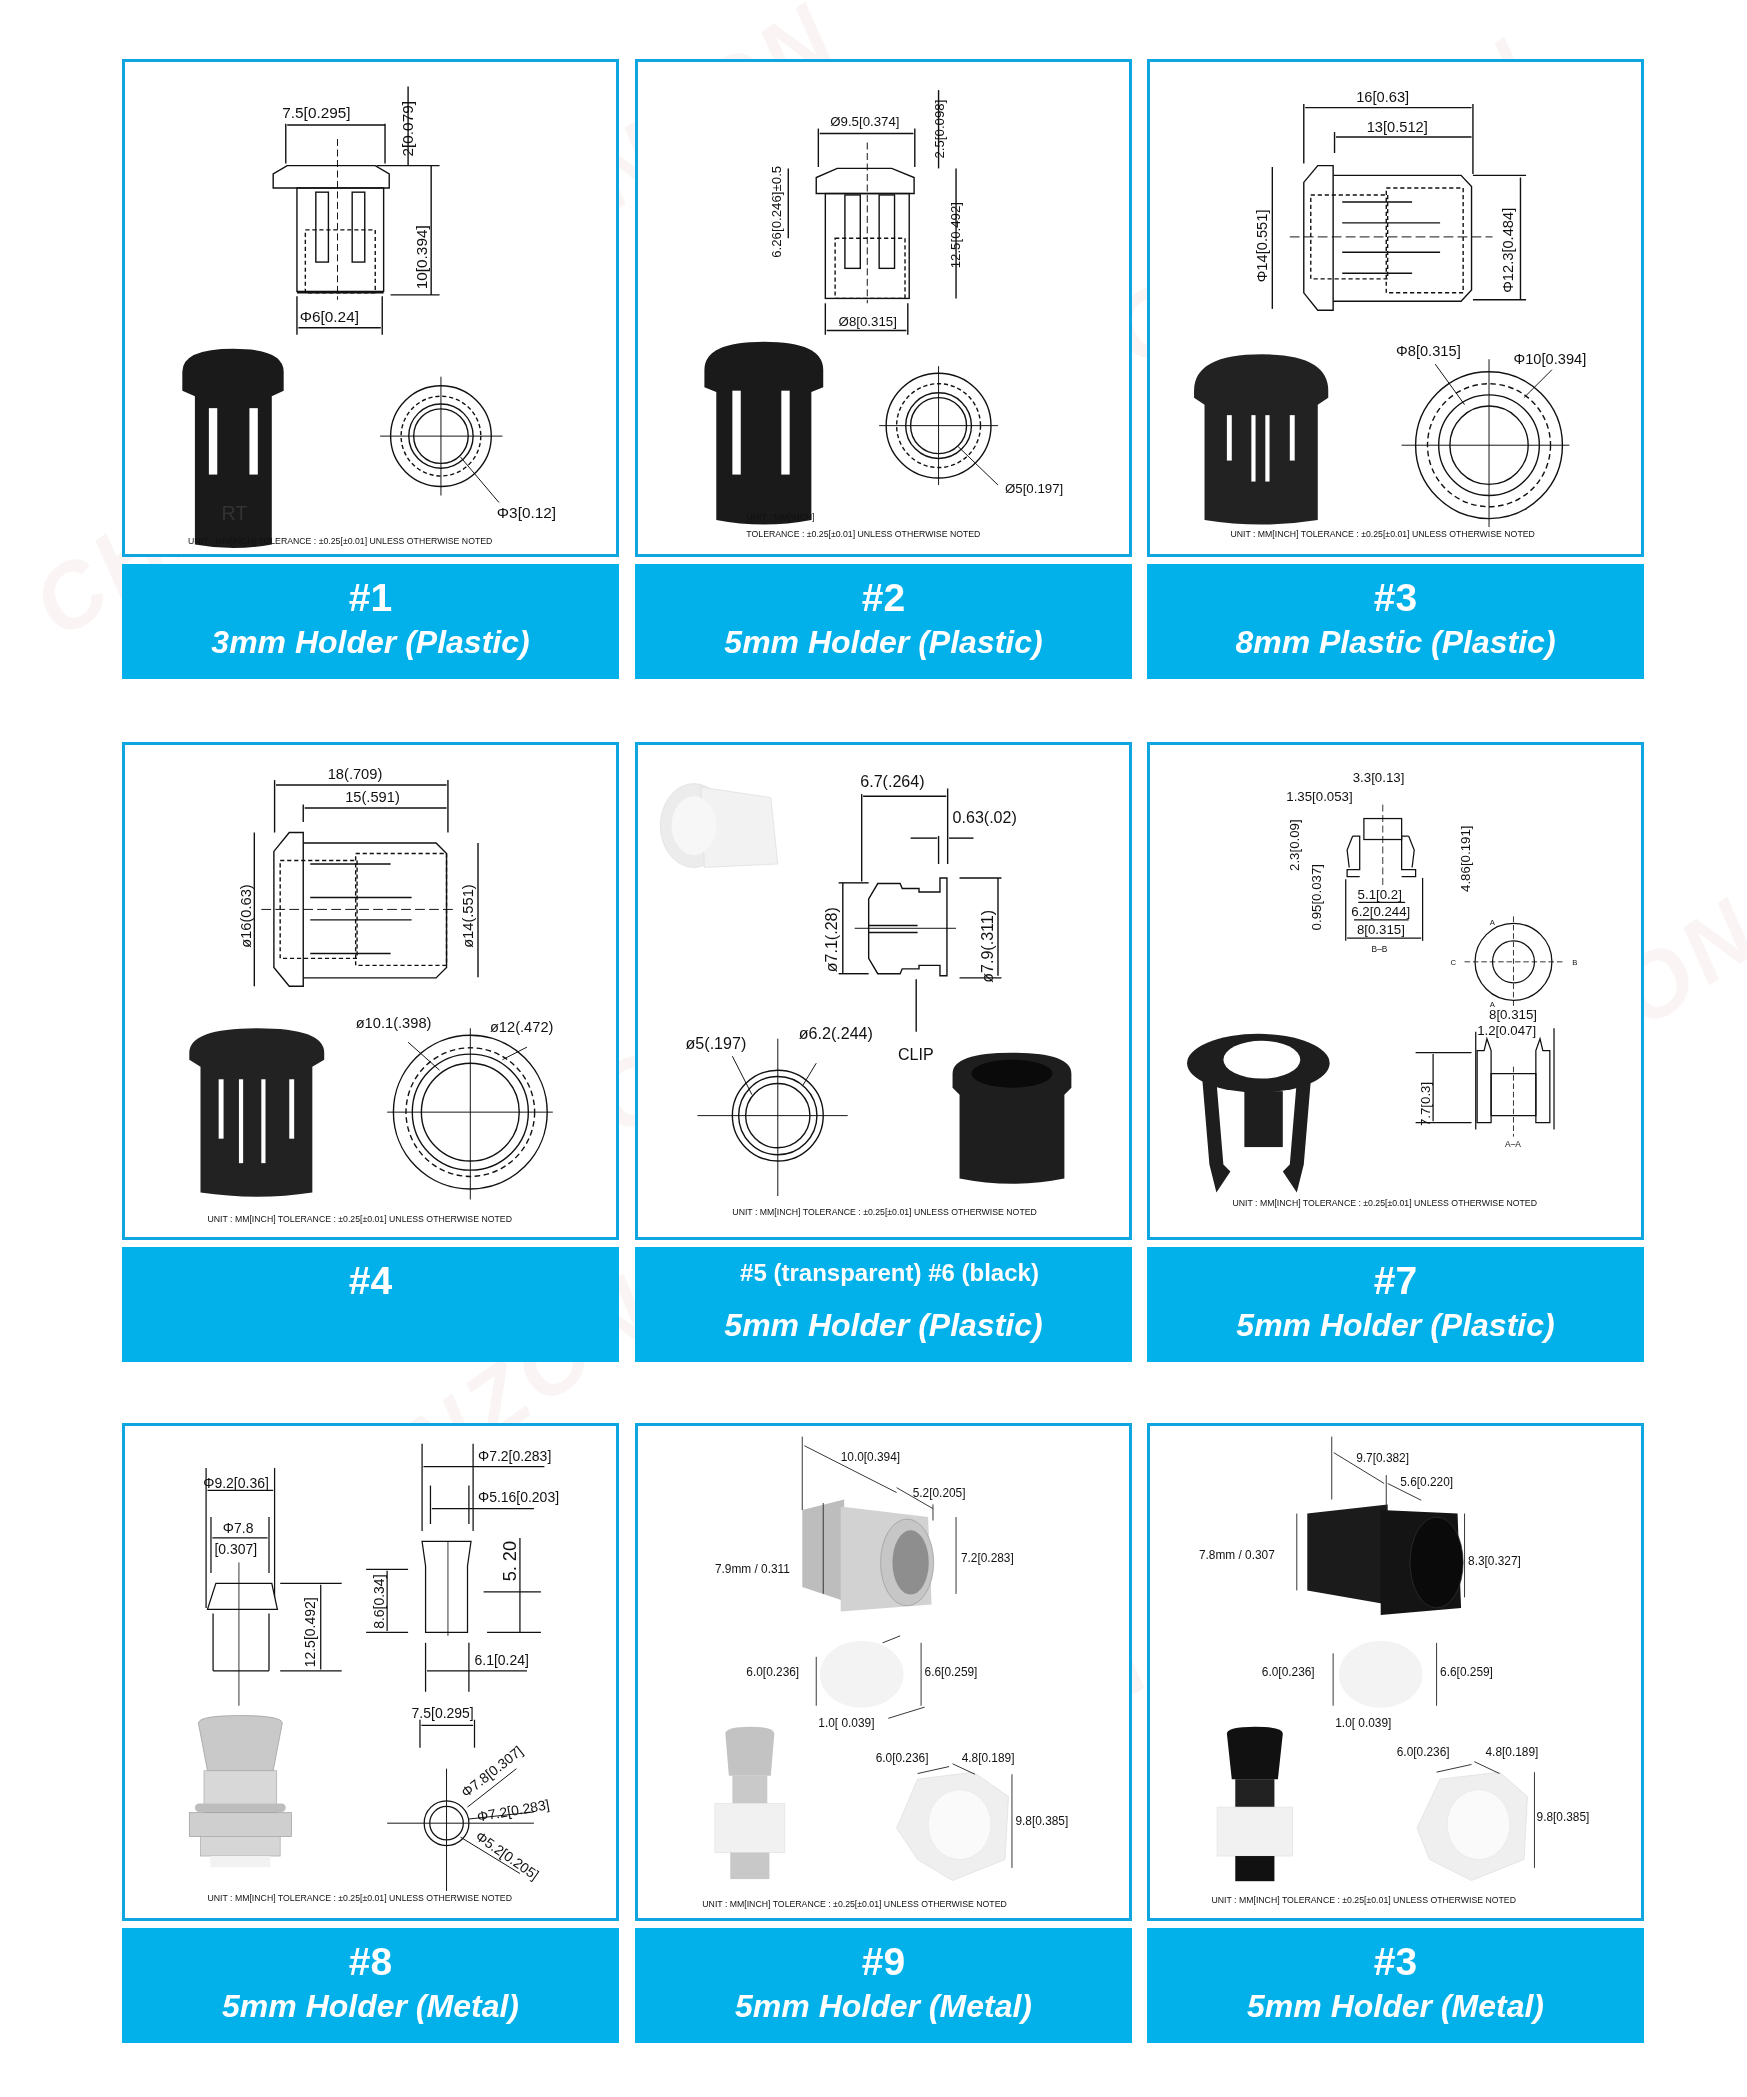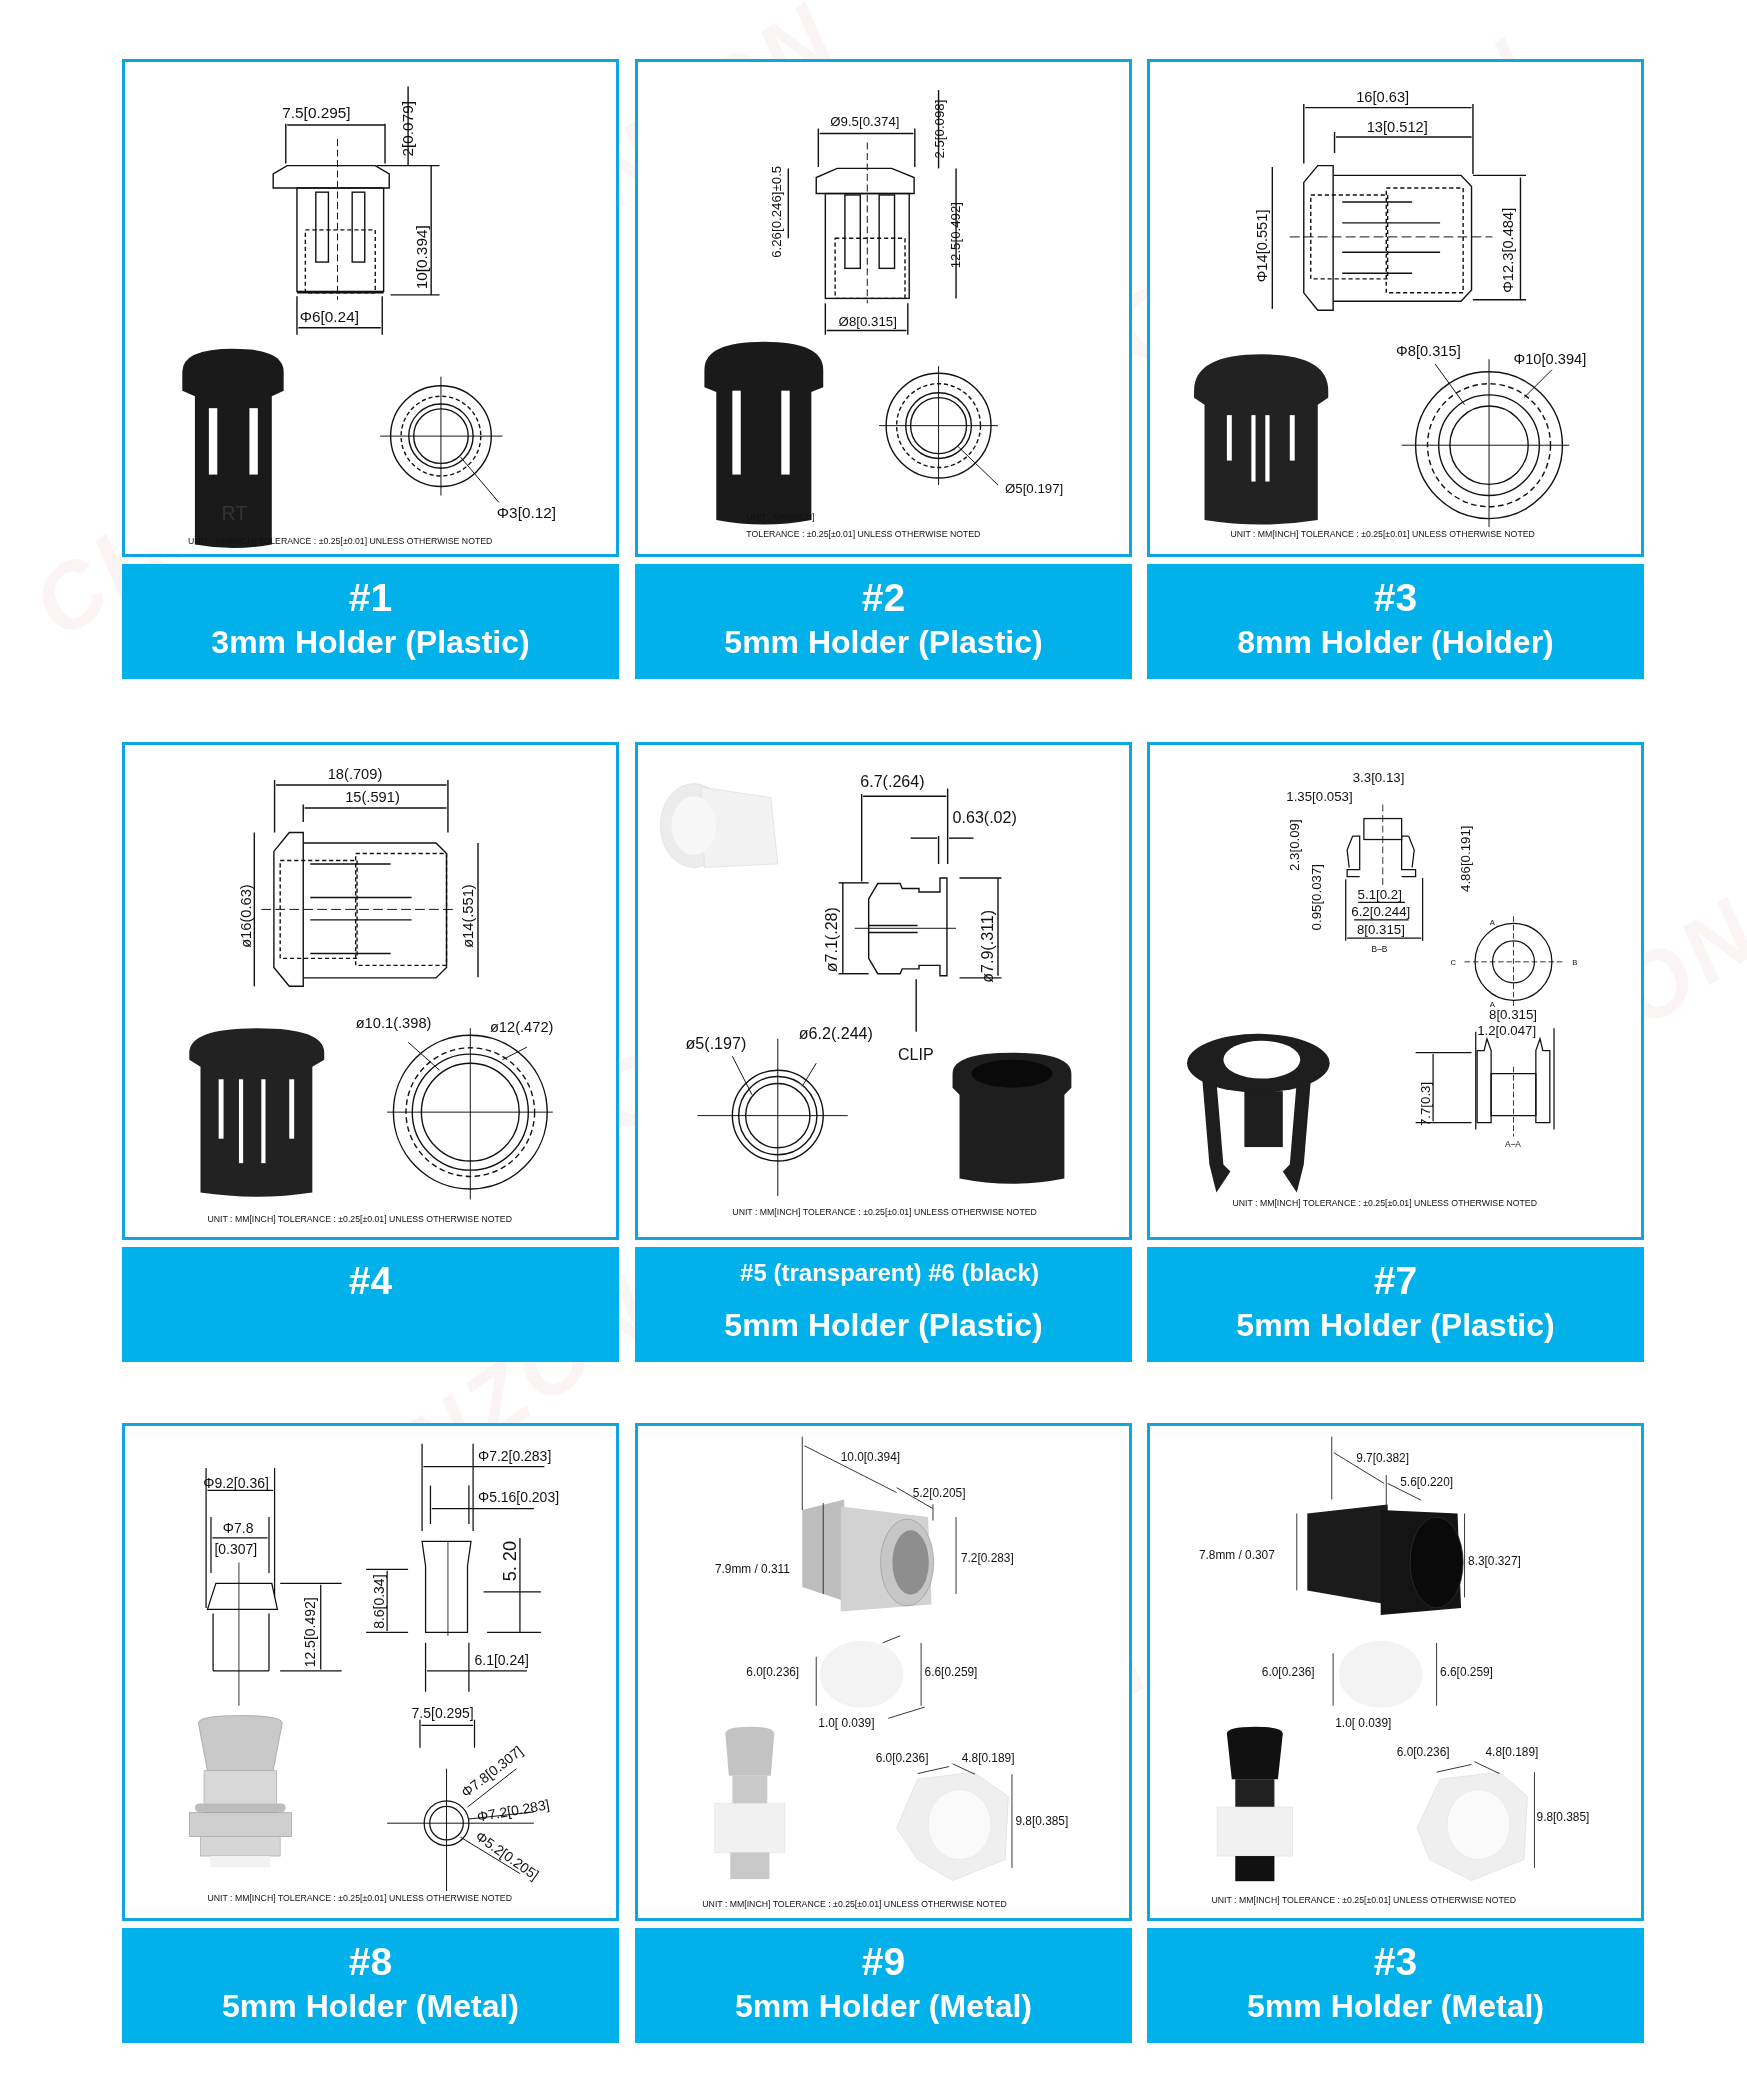--- a/index.html
+++ b/index.html
@@ -2,21 +2,21 @@
 <html style="font-size:11.2px"><head>
 <meta charset="utf-8">
 <style>
   html, body { margin:0; padding:0; background:#ffffff; }
   body { width:1748px; height:2097px; position:relative; overflow:hidden; font-family:"Liberation Sans", sans-serif; }
   .panel { position:absolute; width:497px; }
   .drawbox { position:absolute; left:0; top:0; width:497px; height:498px; box-sizing:border-box; border:3.5px solid #0ea5e0; background:#fff; overflow:hidden; }
   .drawbox svg { position:absolute; left:0; top:0; width:490px; height:491px; }
   .label { position:absolute; left:0; width:497px; height:115px; background:#02b0ea; color:#fff; text-align:center; box-sizing:border-box; }
   .label .num { position:absolute; left:0; right:0; top:14px; font-size:39px; font-weight:bold; line-height:1; letter-spacing:0; }
-  .label .name { position:absolute; left:0; right:0; top:62px; font-size:32px; font-weight:bold; line-height:1; }
+  .label .name { position:absolute; left:0; right:0; top:62px; font-size:32px; font-weight:bold; line-height:1;font-style:italic; }
   .label.wide .num { font-size:24px;padding-left:12px; }
   .dim { font-family:"Liberation Sans", sans-serif; fill:#111; }
   .note { font-family:"Liberation Sans", sans-serif; fill:#111; font-size:12.5px; }
   .wm { position:absolute; font-family:"Liberation Sans", sans-serif; font-style:italic; font-weight:bold; color:rgba(220,150,150,0.10); font-size:91px; transform:rotate(-35deg); transform-origin:left top; white-space:nowrap; pointer-events:none; letter-spacing:5.6px; }
 </style>
 </head>
 <body>
 
 <div class="wm" style="left:392px;top:266px;">CHANZON</div>
 <div class="wm" style="left:14px;top:573px;">CHANZON</div>
@@ -165,21 +165,21 @@
       <text class="dim" font-size="21" x="310" y="100">13[0.512]</text>
       <text class="dim" font-size="21" transform="translate(167 315) rotate(-90)">Φ14[0.551]</text>
       <text class="dim" font-size="21" transform="translate(520 330) rotate(-90)">Φ12.3[0.484]</text>
       <text class="dim" font-size="21" x="352" y="420">Φ8[0.315]</text>
       <text class="dim" font-size="21" x="520" y="432">Φ10[0.394]</text>
       <text class="note" x="115" y="680">UNIT : MM[INCH]    TOLERANCE : ±0.25[±0.01]  UNLESS OTHERWISE NOTED</text>
     </svg>
   </div>
   <div class="label" style="top:505px;">
     <div class="num">#3</div>
-    <div class="name">8mm Holder (Holder)</div>
+    <div class="name">8mm Plastic (Plastic)</div>
   </div>
 </div>
 
 <div class="panel" style="left:122px;top:742px;">
   <div class="drawbox">
     <svg viewBox="0 0 701 702">
       <g stroke="#111" stroke-width="2" fill="none">
         <path d="M235 125 L255 125 L255 345 L235 345 L213 318 L213 152 Z"></path>
         <path d="M255 140 L445 140 L460 155 L460 318 L445 333 L255 333"></path>
         <rect x="330" y="155" width="130" height="160" stroke-dasharray="6 4"></rect>

